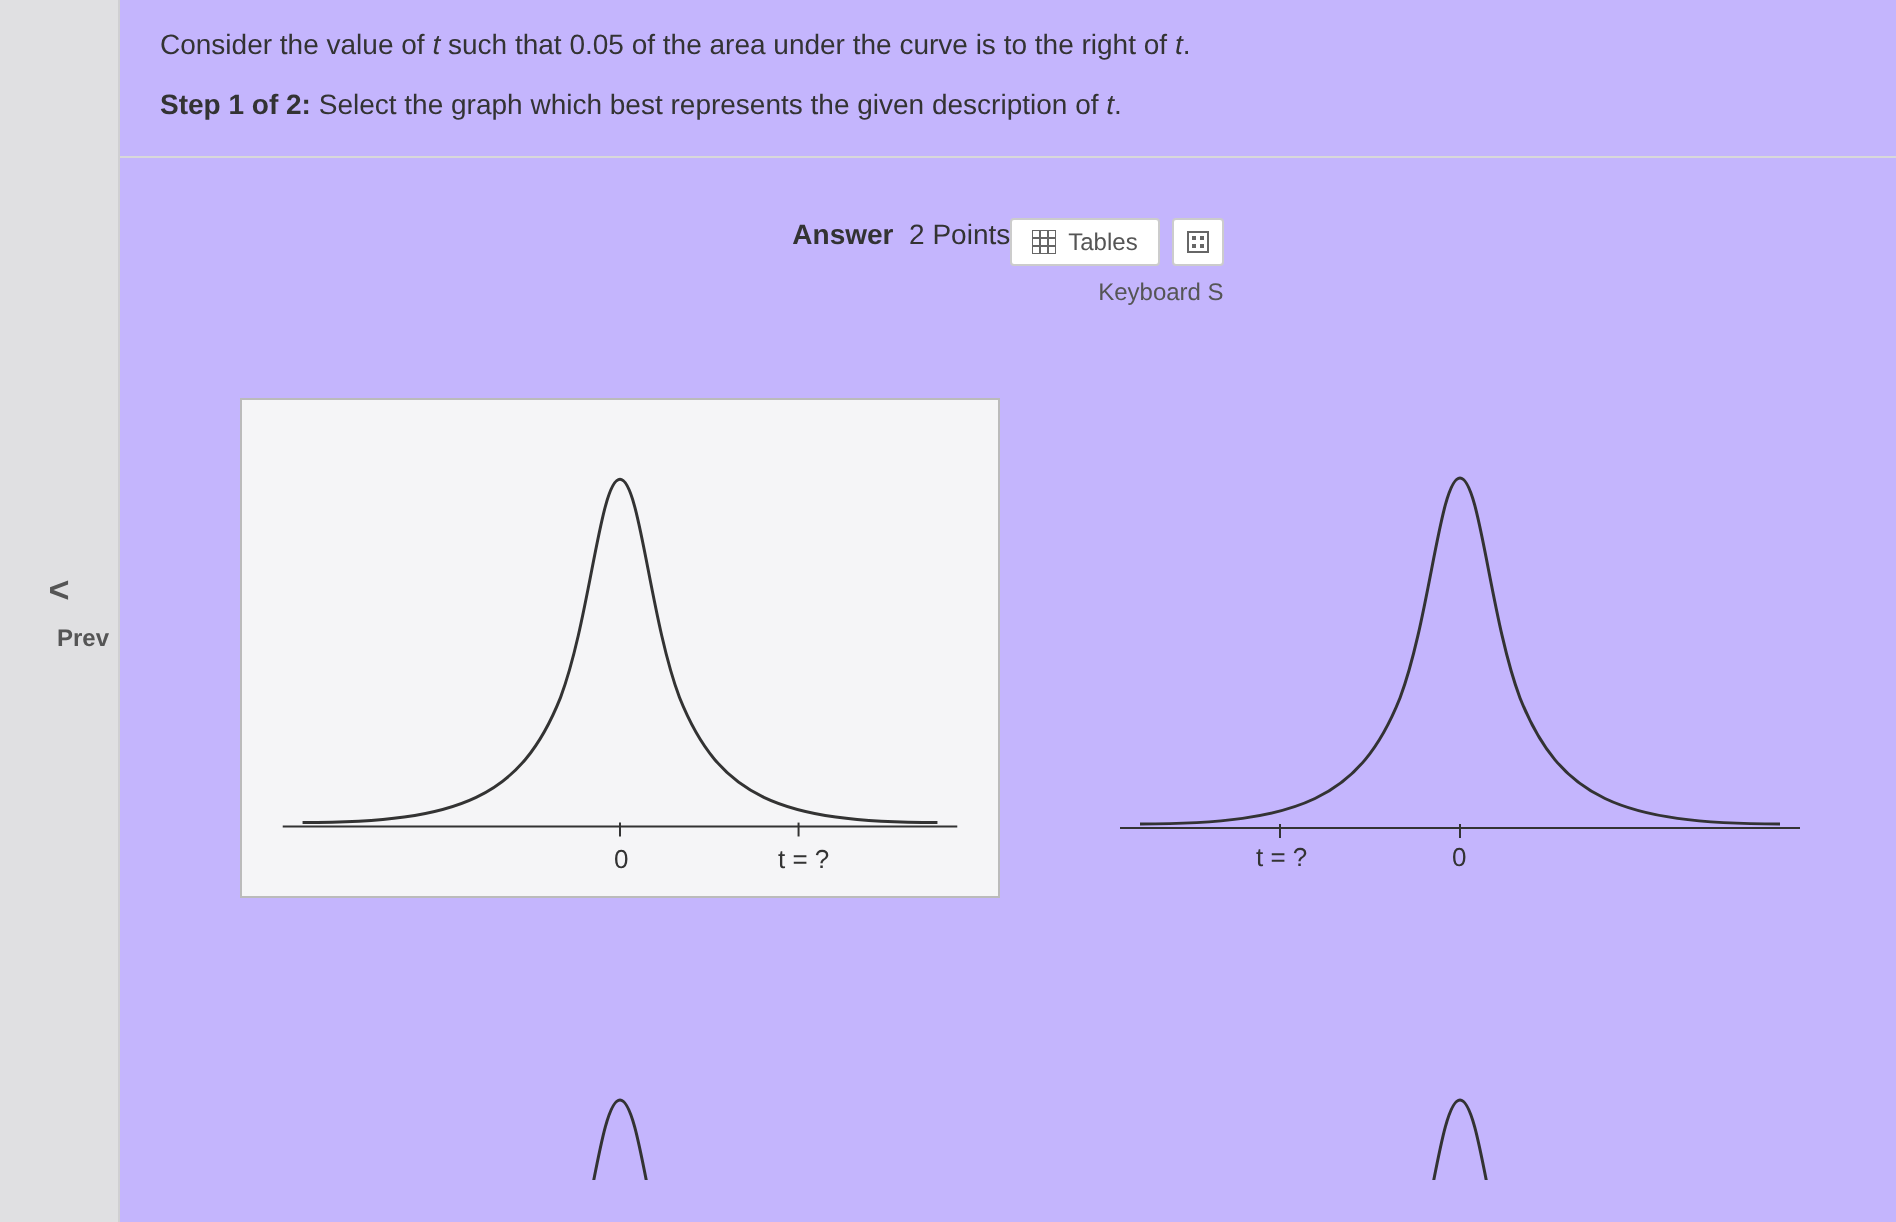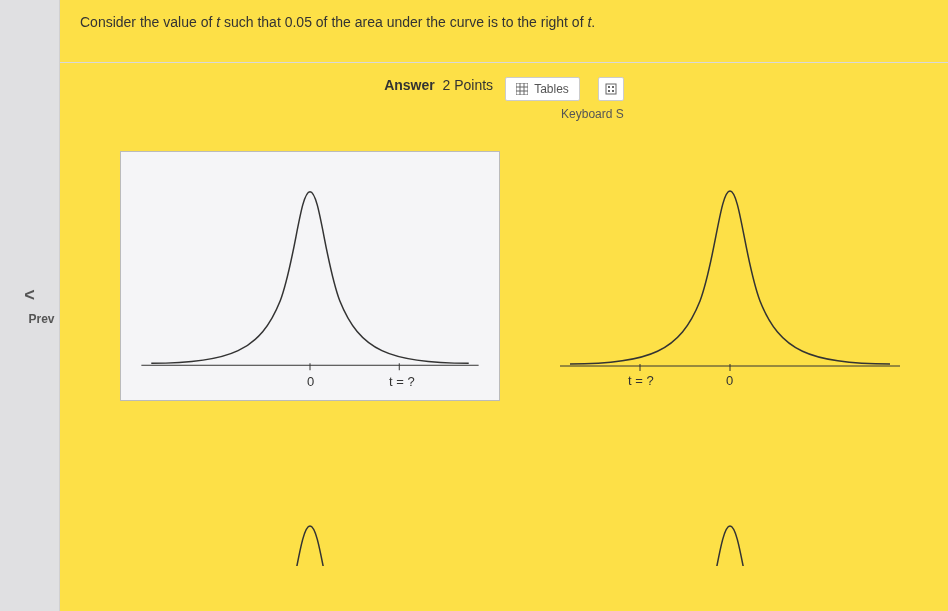--- a/index.html
+++ b/index.html
@@ -32,23 +32,24 @@
       font-weight: bold;
       margin-bottom: 6px;
     }
     .prev-label {
       font-size: 12px;
       font-weight: bold;
       margin-left: 24px;
     }
     .main {
       flex: 1;
-      background: #fde047;
-      display: flex;
-      flex-direction: column;
+      background: #c4b5fd;
+      display: flex;
+      flex-direction: column;
+      gap: 16px;
     }
     .question-header {
       padding: 14px 20px 18px 20px;
       border-bottom: 1px solid #d8d8da;
     }
     .question-text {
       font-size: 14px;
       color: #333;
       margin-bottom: 14px;
     }
@@ -84,21 +85,20 @@
       background: #fff;
       border: 1px solid #ccc;
       padding: 4px 10px;
       font-size: 12px;
       color: #555;
       display: flex;
       align-items: center;
       gap: 6px;
       cursor: pointer;
       border-radius: 2px;
-      margin-left: 12px;
     }
     .tool-icon {
       width: 12px;
       height: 12px;
       display: inline-block;
     }
     .keyboard-label {
       font-size: 12px;
       color: #555;
     }
@@ -150,20 +150,23 @@
   <div class="prev-btn">
     <span class="prev-arrow">&lt;</span>
     <span class="prev-label">Prev</span>
   </div>
 </div>
 
 <div class="main">
   <div class="question-header">
     <p class="question-text">
       <span>Consider the value of </span><i>t</i><span> such that </span><span>0.05</span><span> of the area under the curve is to the right of </span><i>t</i><span>.</span>
+    </p>
+    <p class="step-text">
+      <span class="bold">Step 1 of 2:</span><span> Select the graph which best represents the given description of </span><i>t</i><span>.</span>
     </p>
   </div>
 
   <div class="answer-bar">
     <div class="answer-label">
       <span class="bold">Answer</span>&nbsp;&nbsp;<span>2 Points</span>
     </div>
     <div class="answer-tools">
       <div class="tools-row">
         <button class="tool-btn">

